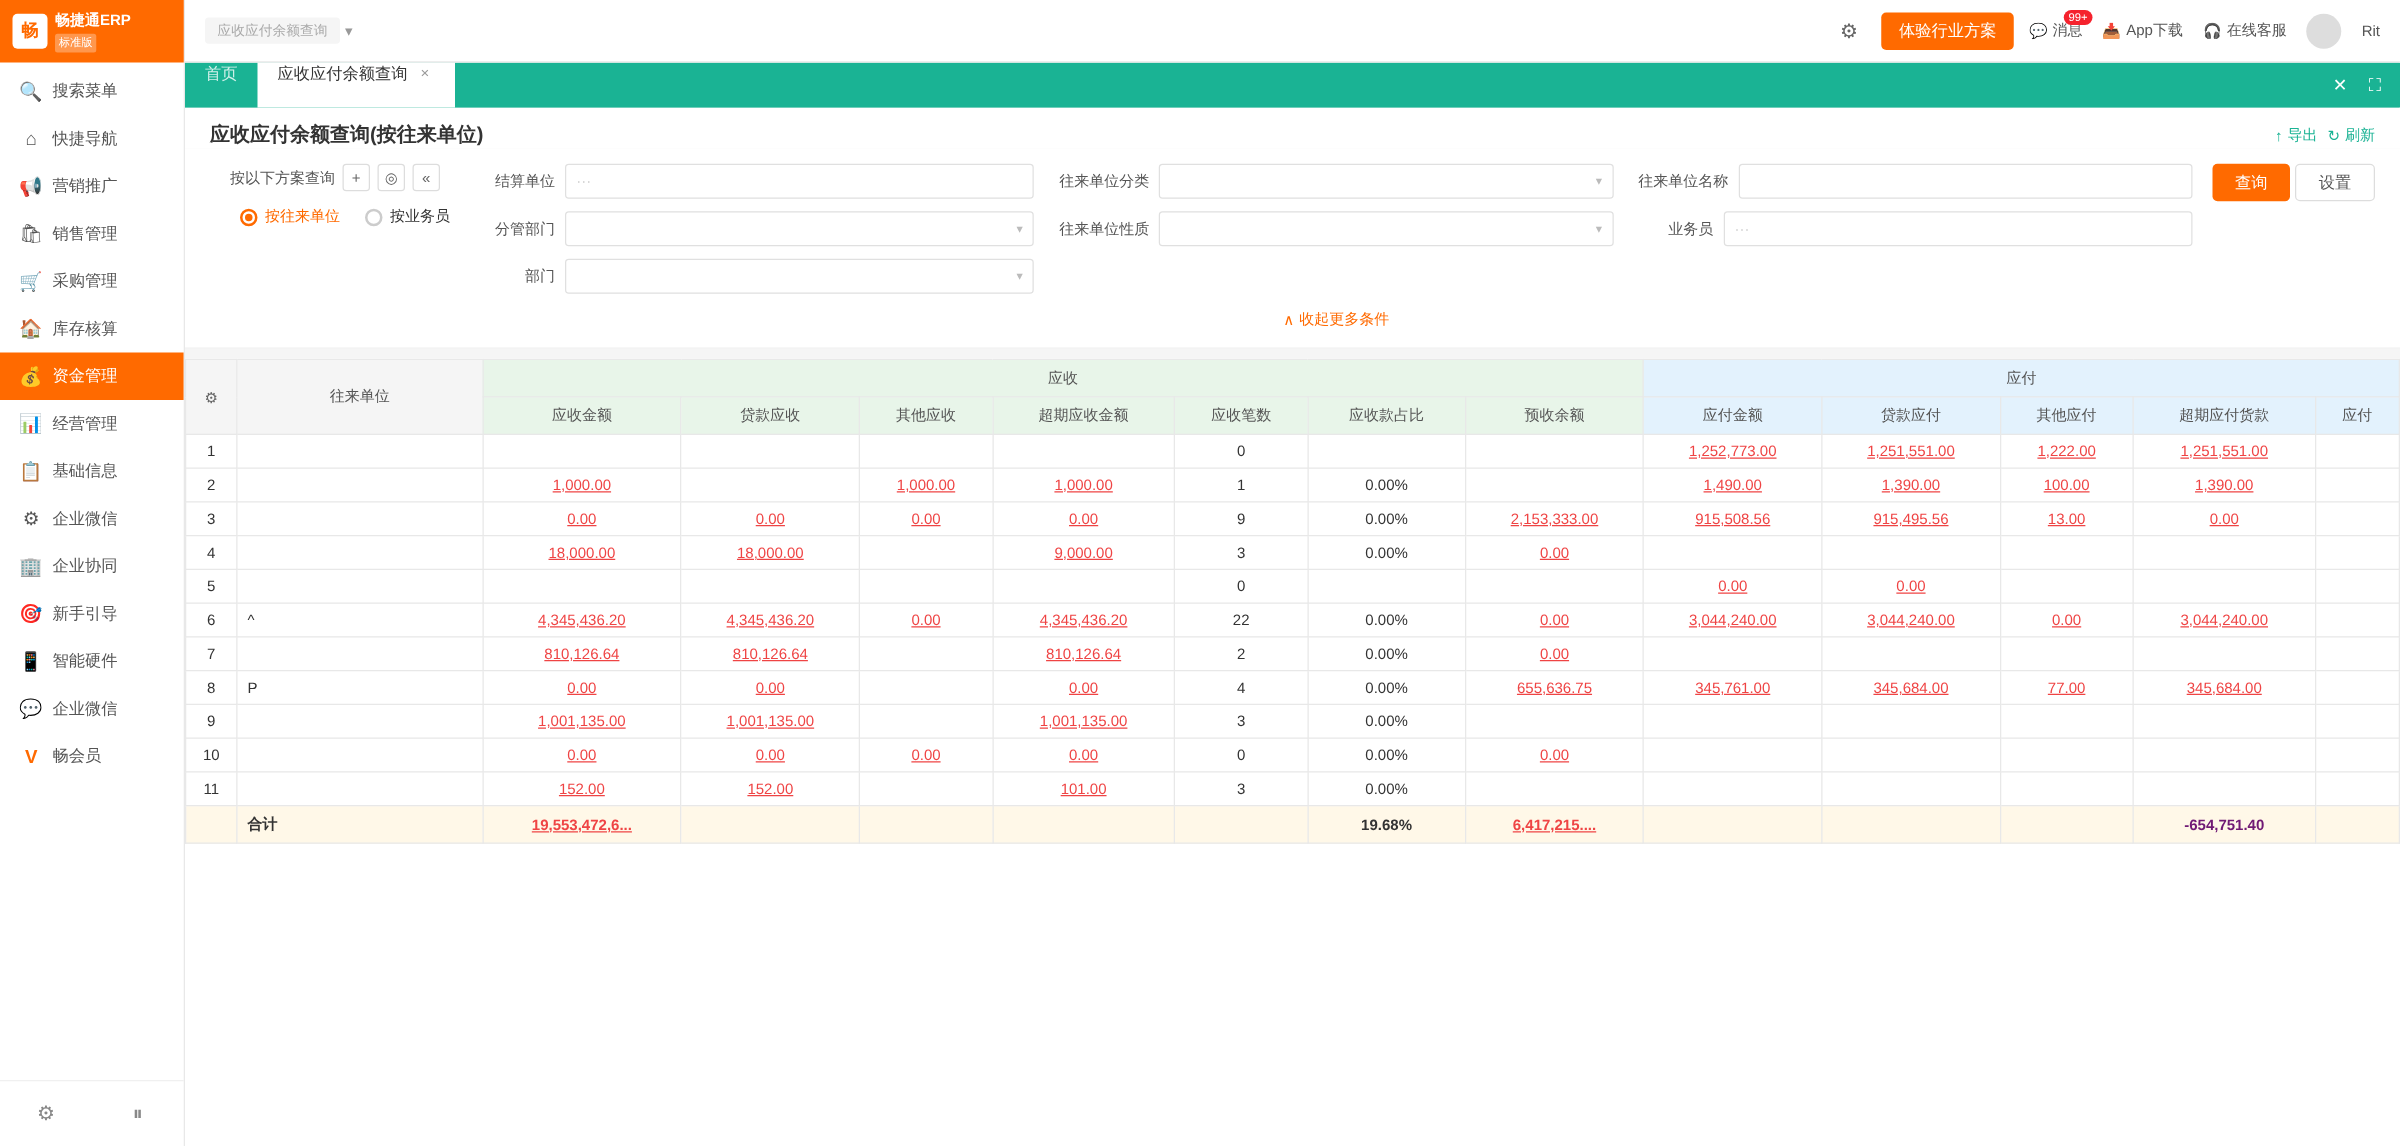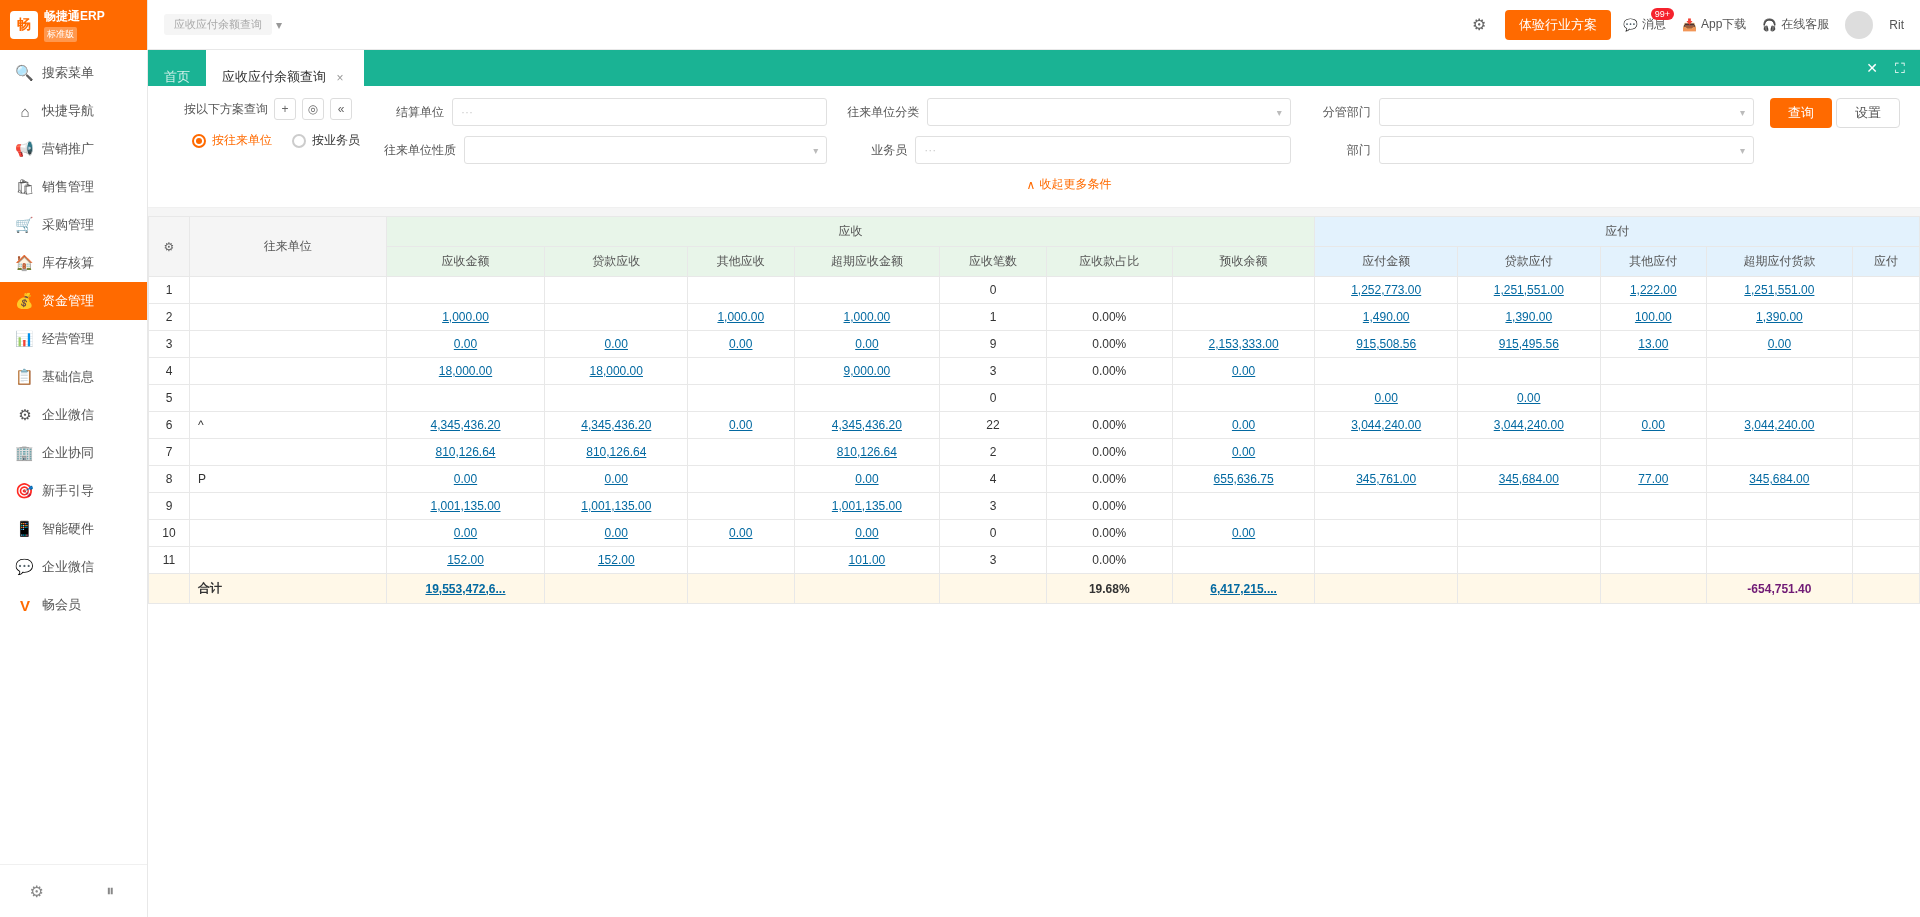--- a/index.html
+++ b/index.html
@@ -44,21 +44,21 @@
     .header-service { display: flex; align-items: center; gap: 4px; color: #555; cursor: pointer; font-size: 12px; }
     .header-avatar { width: 28px; height: 28px; background: #ddd; border-radius: 50%; cursor: pointer; }
     .header-username { color: #555; cursor: pointer; font-size: 12px; }
 
     
     .tab-bar {
       position: fixed; left: 148px; top: 50px; right: 0; height: 36px;
       background: #1ab394; display: flex; align-items: stretch; z-index: 98;
     }
     .tab-item {
-      display: flex; align-items: flex-end; padding: 0 16px; gap: 6px; cursor: pointer; font-size: 13px;
+      display: flex; align-items: flex-start; padding: 0 16px; gap: 6px; cursor: pointer; font-size: 13px;
     }
     .tab-item.inactive { color: rgba(255,255,255,0.8); }
     .tab-item.active { background: #fff; color: #333; }
     .tab-close { width: 16px; height: 16px; display: flex; align-items: center; justify-content: center; color: #999; font-size: 12px; border-radius: 50%; }
     .tab-bar-actions { margin-left: auto; display: flex; align-items: center; padding: 0 8px; gap: 4px; }
     .tab-bar-btn { width: 24px; height: 24px; display: flex; align-items: center; justify-content: center; color: #fff; cursor: pointer; font-size: 14px; }
 
     
     .main-content {
       position: fixed; left: 148px; top: 86px; right: 0; bottom: 0;
@@ -110,21 +110,21 @@
     .data-table {
       width: 100%; border-collapse: collapse; font-size: 12px;
     }
     .data-table th, .data-table td {
       border: 1px solid #e8e8e8; padding: 6px 8px; text-align: center; white-space: nowrap;
     }
     .data-table th { background: #f5f5f5; color: #555; font-weight: normal; }
     .data-table th.group-header { background: #e8f5e9; }
     .data-table th.group-header-pay { background: #e3f2fd; }
     .data-table td { color: #333; }
-    .data-table td.link { color: #0369a1; text-decoration: underline; cursor: pointer; }
+    .data-table td.link { color: #ef4444; text-decoration: underline; cursor: pointer; }
     .data-table td.text-left { text-align: left; }
     .data-table tr.footer-row td { background: #fff8e8; font-weight: bold; }
     .table-gear { width: 24px; height: 24px; display: flex; align-items: center; justify-content: center; color: #666; cursor: pointer; }
   </style>
 </head>
 <body>
 
 <div class="sidebar">
   <div class="sidebar-logo">
     <div class="sidebar-logo-icon">畅</div>
@@ -236,20 +236,33 @@
     <span class="tab-close">×</span>
   </div>
   <div class="tab-bar-actions">
     <div class="tab-bar-btn">✕</div>
     <div class="tab-bar-btn">⛶</div>
   </div>
 </div>
 
 <div class="main-content">
 
+  <div class="page-header">
+    <span class="page-title">应收应付余额查询(按往来单位)</span>
+    <div class="page-actions">
+      <div class="btn-export">
+        <span>↑</span>
+        <span>导出</span>
+      </div>
+      <div class="btn-refresh">
+        <span>↻</span>
+        <span>刷新</span>
+      </div>
+    </div>
+  </div>
 
   <div class="search-panel">
     <div style="display:flex;gap:16px;align-items:flex-start;">
 
       <div style="min-width:140px;margin-left:16px;">
         <div style="display:flex;align-items:center;gap:6px;margin-bottom:8px;">
           <span class="filter-label">按以下方案查询</span>
           <div class="scheme-btn">+</div>
           <div class="scheme-btn">◎</div>
           <div class="scheme-btn">«</div>
@@ -275,20 +288,24 @@
             <span class="filter-item-label">结算单位</span>
             <div class="filter-input">
               <span style="color:#ccc;">···</span>
             </div>
           </div>
           <div class="filter-item">
             <span class="filter-item-label">往来单位分类</span>
             <div class="filter-input" style="justify-content:flex-end;">
               <span class="filter-chevron">▾</span>
             </div>
+          </div>
+          <div class="filter-item">
+            <span class="filter-item-label">往来单位名称</span>
+            <div class="filter-input"></div>
           </div>
 
           <div class="filter-item">
             <span class="filter-item-label">分管部门</span>
             <div class="filter-input" style="justify-content:flex-end;">
               <span class="filter-chevron">▾</span>
             </div>
           </div>
           <div class="filter-item">
             <span class="filter-item-label">往来单位性质</span>

